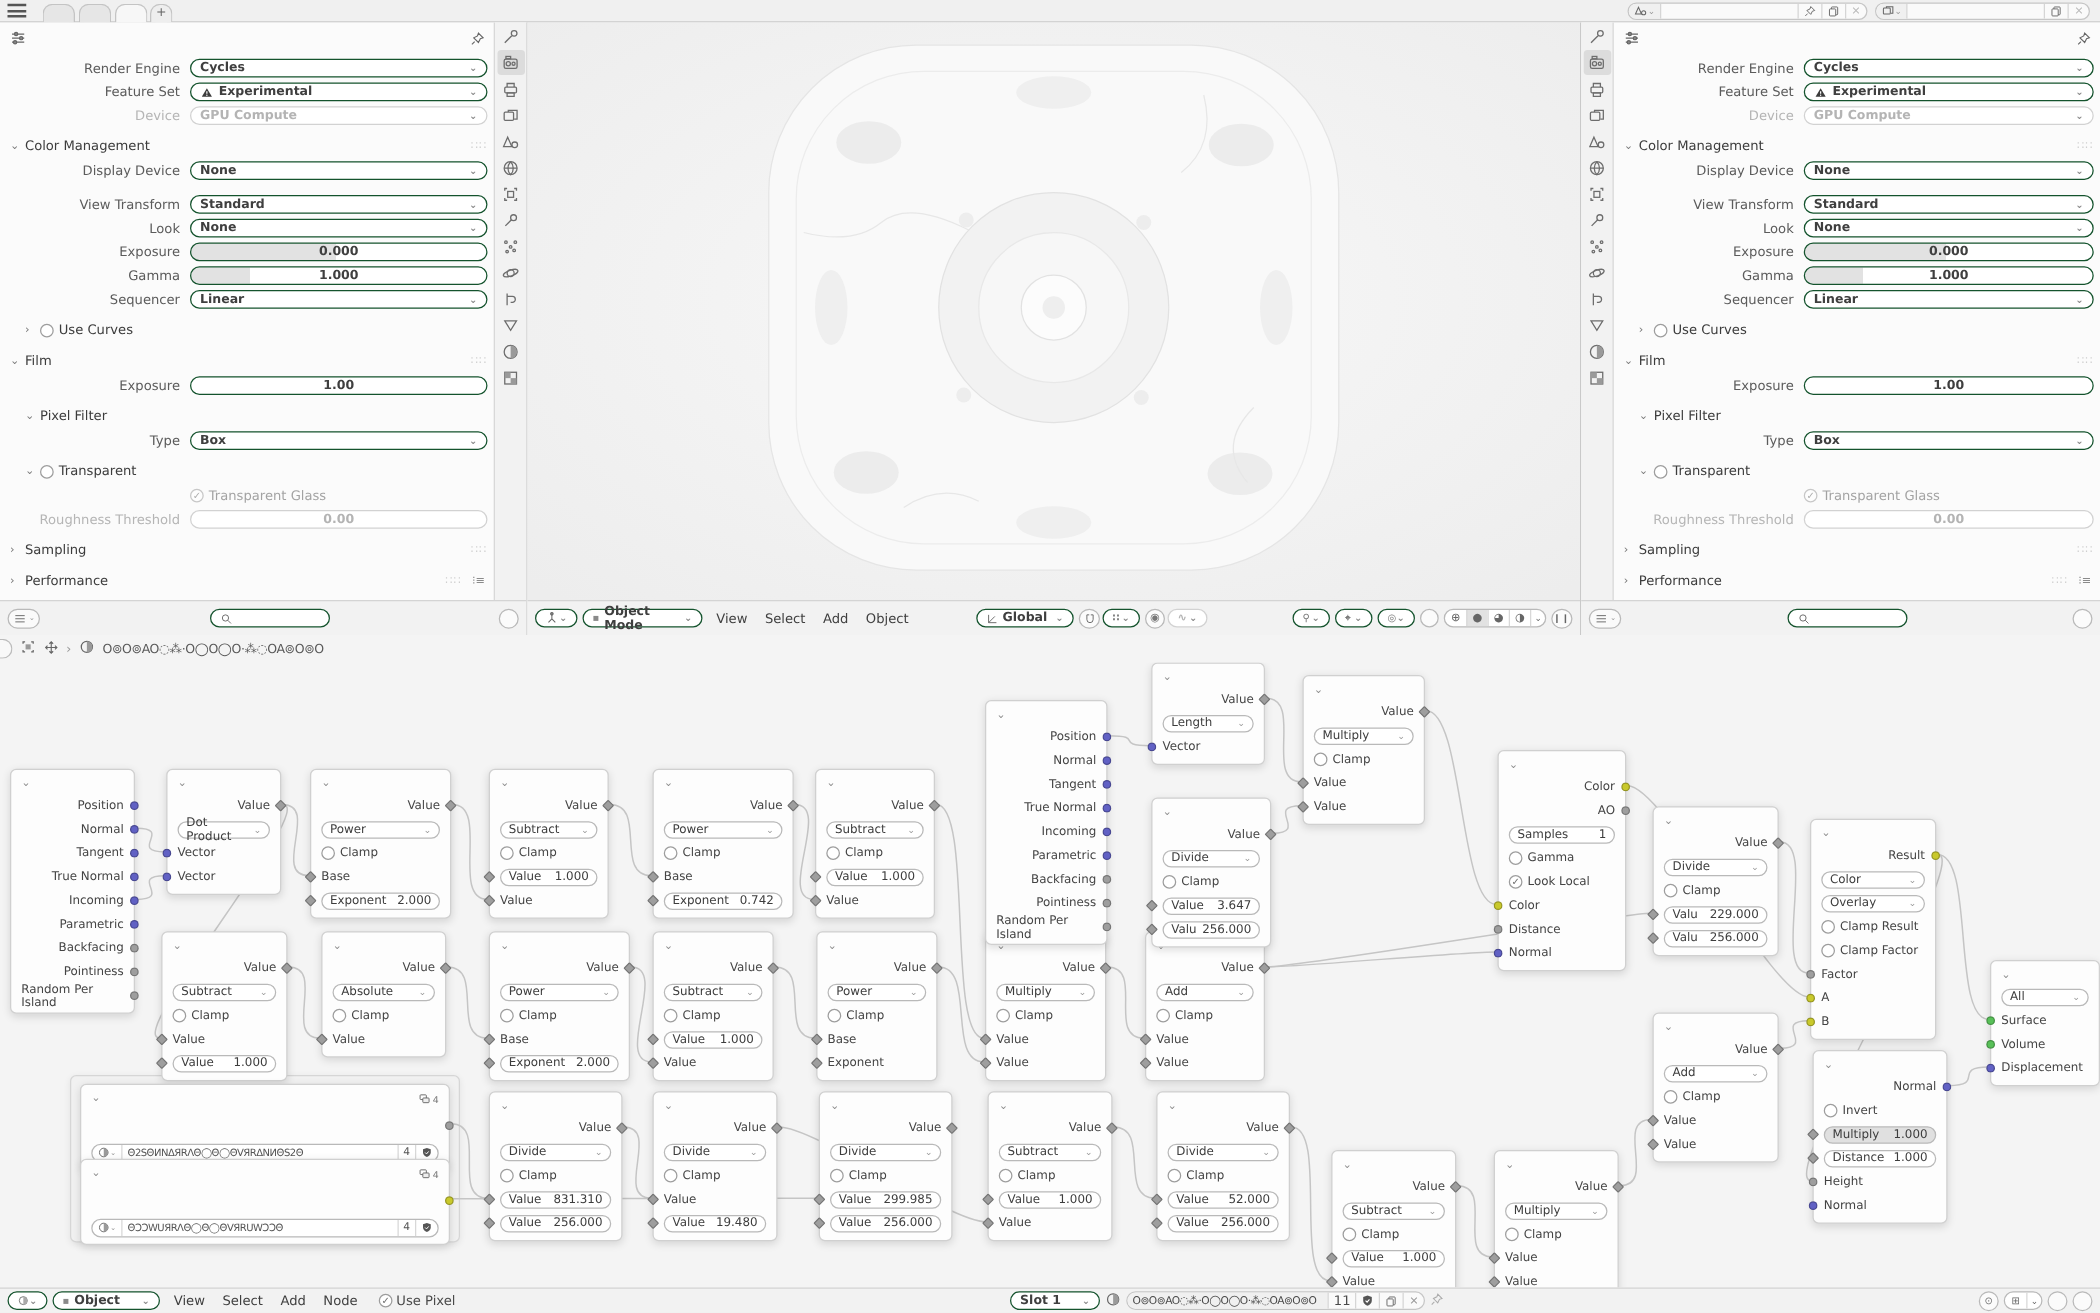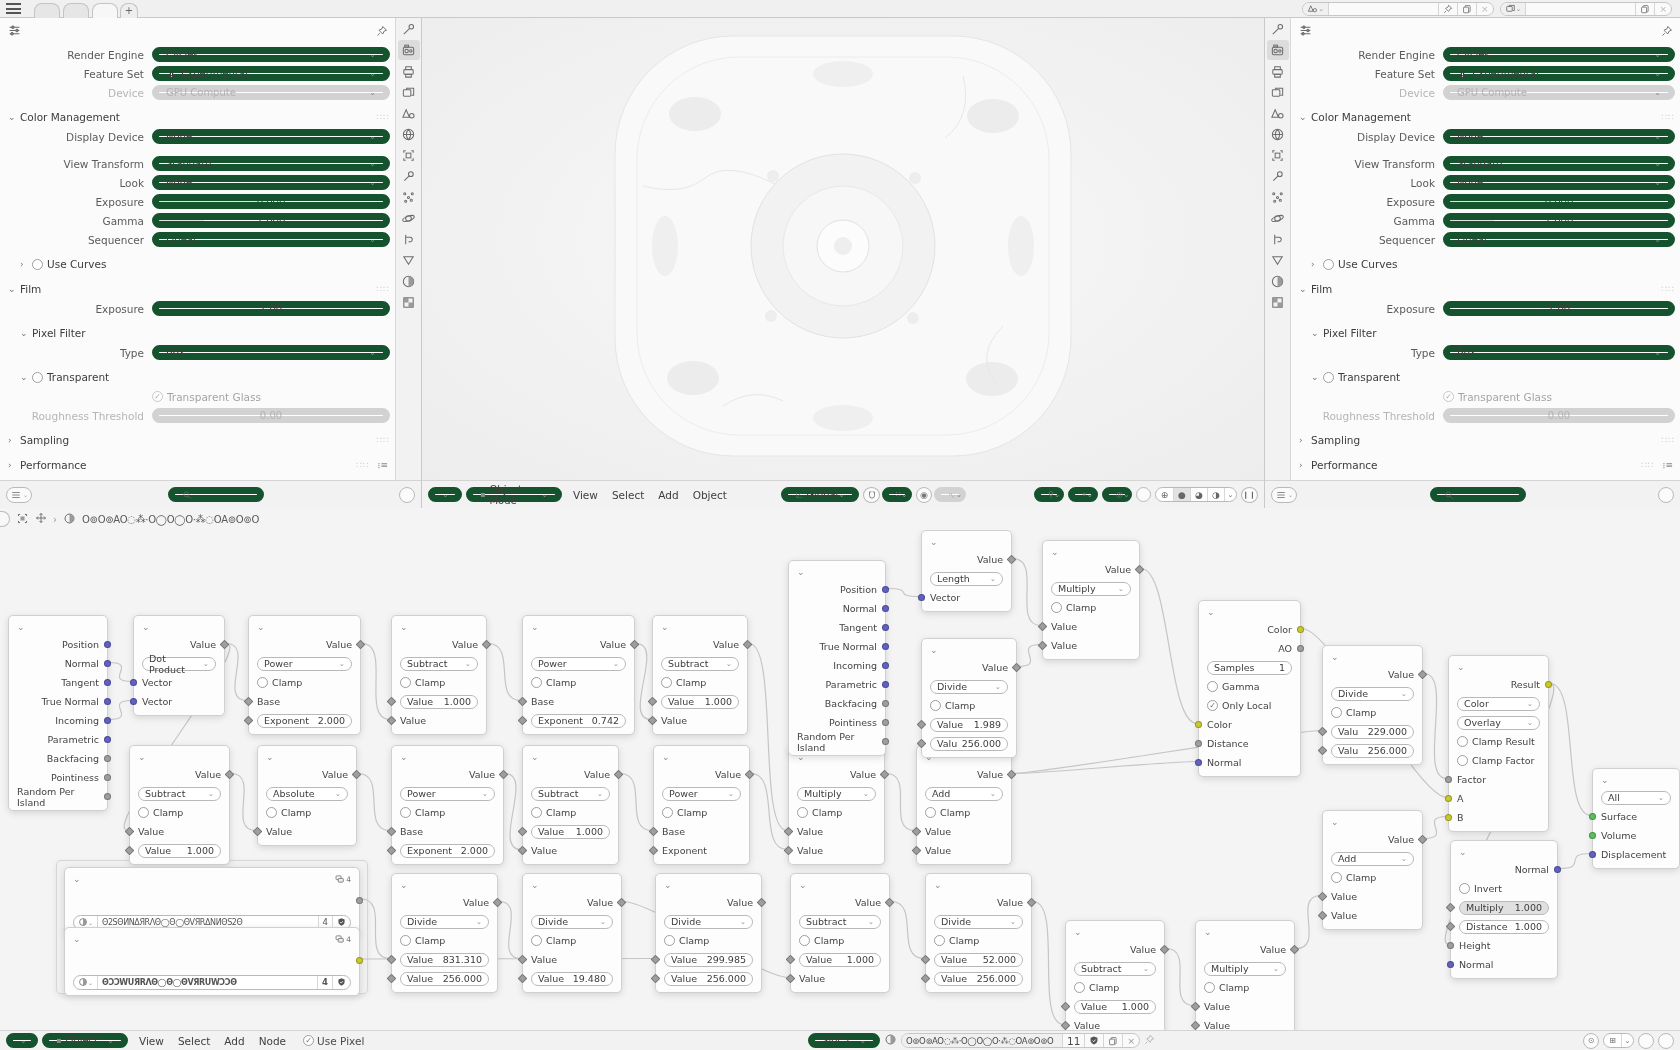--- a/index.html
+++ b/index.html
@@ -19,22 +19,22 @@
     border-bottom:none; border-radius:8px 8px 0 0; background:#eee; font-size:10px; color:#666;
     display:flex; align-items:center; justify-content:center; }
   .tb-right { margin-left:auto; display:flex; gap:6px; margin-right:8px; }
   .idblock { display:flex; align-items:center; height:14px; border:1px solid #c6c6c6;
     border-radius:8px; background:#fafafa; overflow:hidden; }
   .idblock .seg { height:100%; display:flex; align-items:center; padding:0 4px; border-left:1px solid #d5d5d5; }
   .idblock .seg:first-child { border-left:none; background:#f0f0f0; }
   .idblock .namefield { width:110px; height:100%; }
 
   
-  .pill { border:7px solid #14532d; border-radius:9px; background:#fff; height:15px;
-    font-size:10px; color:#3f3f3f; display:flex; align-items:center; padding:0 7px; }
+  .pill { border:1px solid #14532d; border-radius:9px; background:#fff; height:15px;
+    font-size:10px; color:#3f3f3f; display:flex; align-items:center; padding:0 7px;font-weight:bold; }
   .pill .chev { margin-left:auto; font-size:8px; color:#8a8a8a; line-height:1; }
   .pill.dis { color:#b4b4b4; border-color:#d2d2d2; }
   .circlechk { width:11px; height:11px; border-radius:50%; border:1px solid #9d9d9d; background:#fff;
     display:inline-flex; align-items:center; justify-content:center; font-size:8px; color:#6e6e6e; flex:none; }
   .roundbtn { border:1px solid #b9b9b9; border-radius:50%; background:#fbfbfb;
     display:flex; align-items:center; justify-content:center; }
 
   
   .props { position:absolute; top:18px; height:490px; background:#fbfbfb; }
   #props-left  { left:0; width:422px; border-right:1px solid #c9c9c9; }
@@ -1290,21 +1290,21 @@
           </span>
         </div>
         <div class="nrow">
           <span class="circlechk" style="margin-right:4px;"></span>
           <span>Clamp</span>
         </div>
         <div class="nrow">
           <span class="sock in diam" style="background:#9e9e9e;"></span>
           <span class="npill">
             <span>Value</span>
-            <span class="num">1.989</span>
+            <span class="num">3.647</span>
           </span>
         </div>
         <div class="nrow">
           <span class="sock in diam" style="background:#9e9e9e;"></span>
           <span class="npill">
             <span>Valu</span>
             <span class="num">256.000</span>
           </span>
         </div>
       </div>
@@ -1352,21 +1352,21 @@
             <span>Samples</span>
             <span class="num">1</span>
           </span>
         </div>
         <div class="nrow">
           <span class="circlechk" style="margin-right:4px;"></span>
           <span>Gamma</span>
         </div>
         <div class="nrow">
           <span class="circlechk" style="margin-right:4px;">✓</span>
-          <span>Only Local</span>
+          <span>Look Local</span>
         </div>
         <div class="nrow">
           <span>Color</span>
           <span class="sock in" style="background:#c9c92c;"></span>
         </div>
         <div class="nrow">
           <span>Distance</span>
           <span class="sock in" style="background:#9e9e9e;"></span>
         </div>
         <div class="nrow">
@@ -1574,21 +1574,21 @@
             <svg width="11" height="10" viewBox="0 0 16 16" class="icon-svg">
               <rect x="2.5" y="3" width="8" height="6" rx="1"></rect>
               <rect x="6" y="7" width="8" height="6" rx="1" fill="#eee"></rect>
             </svg>
             <span class="badge4">4</span>
           </span>
         </div>
         <div class="nrow ngap">
           <span class="sock out" style="background:#c9c92c;"></span>
         </div>
-        <div class="nrow" style="height:18px;font-weight:bold;">
+        <div class="nrow" style="height:18px;">
           <span class="dbrow">
             <span class="dseg">
               <svg width="10" height="10" viewBox="0 0 16 16" class="icon-svg">
                 <circle cx="8" cy="8" r="5.5"></circle>
                 <path d="M8 2.5a5.5 5.5 0 0 1 0 11z" fill="#9a9a9a" stroke="none"></path>
               </svg>
               <span style="font-size:6px;color:#999;">⌄</span>
             </span>
             <span class="dseg dname">ΘƆƆWUЯRΛΘ◯Θ◯ΘVЯRUWƆƆΘ</span>
             <span class="dseg">4</span>

